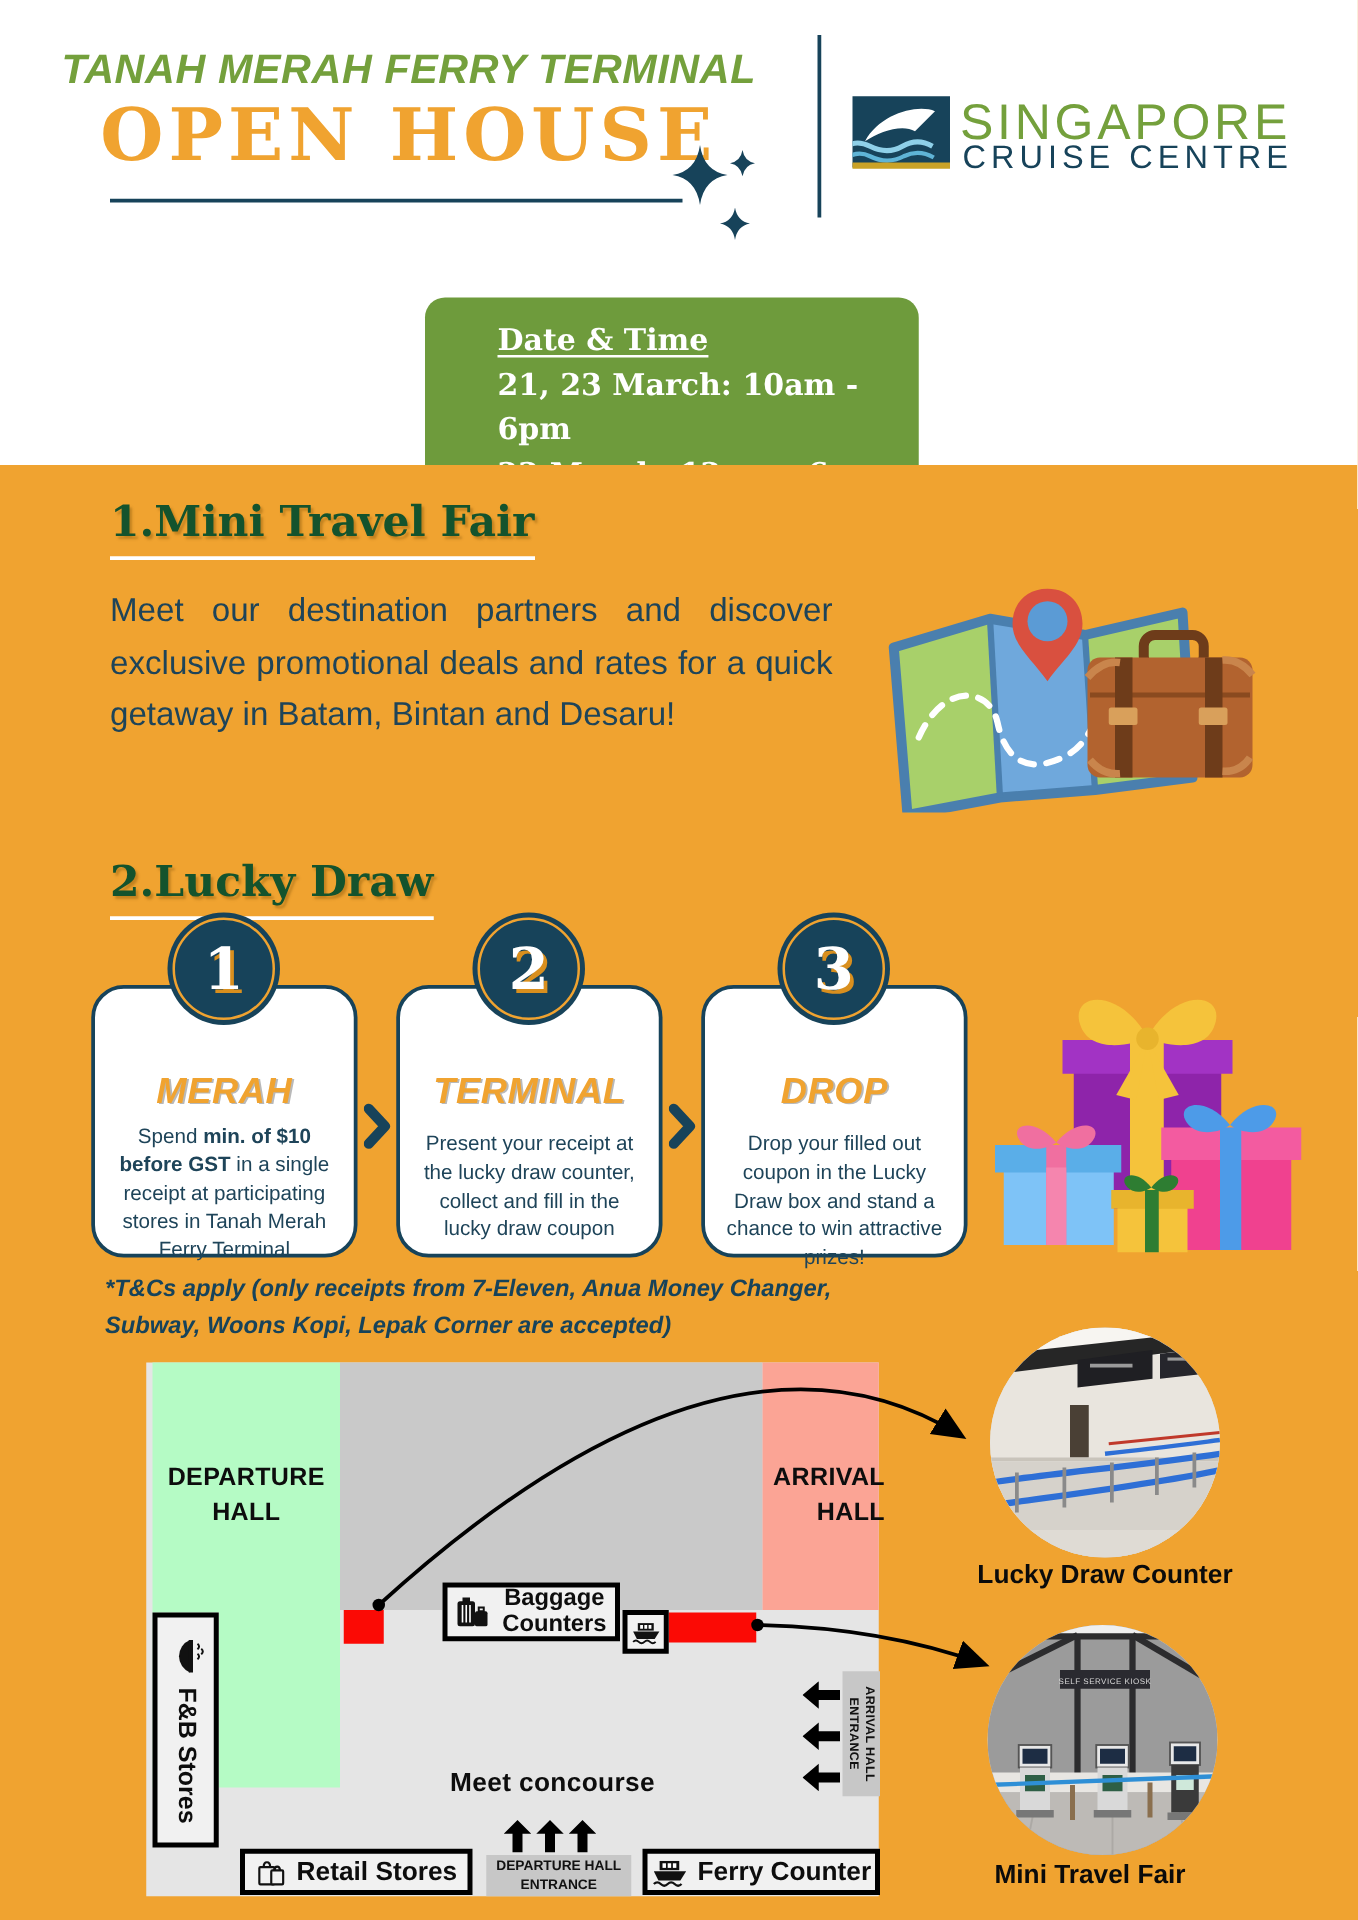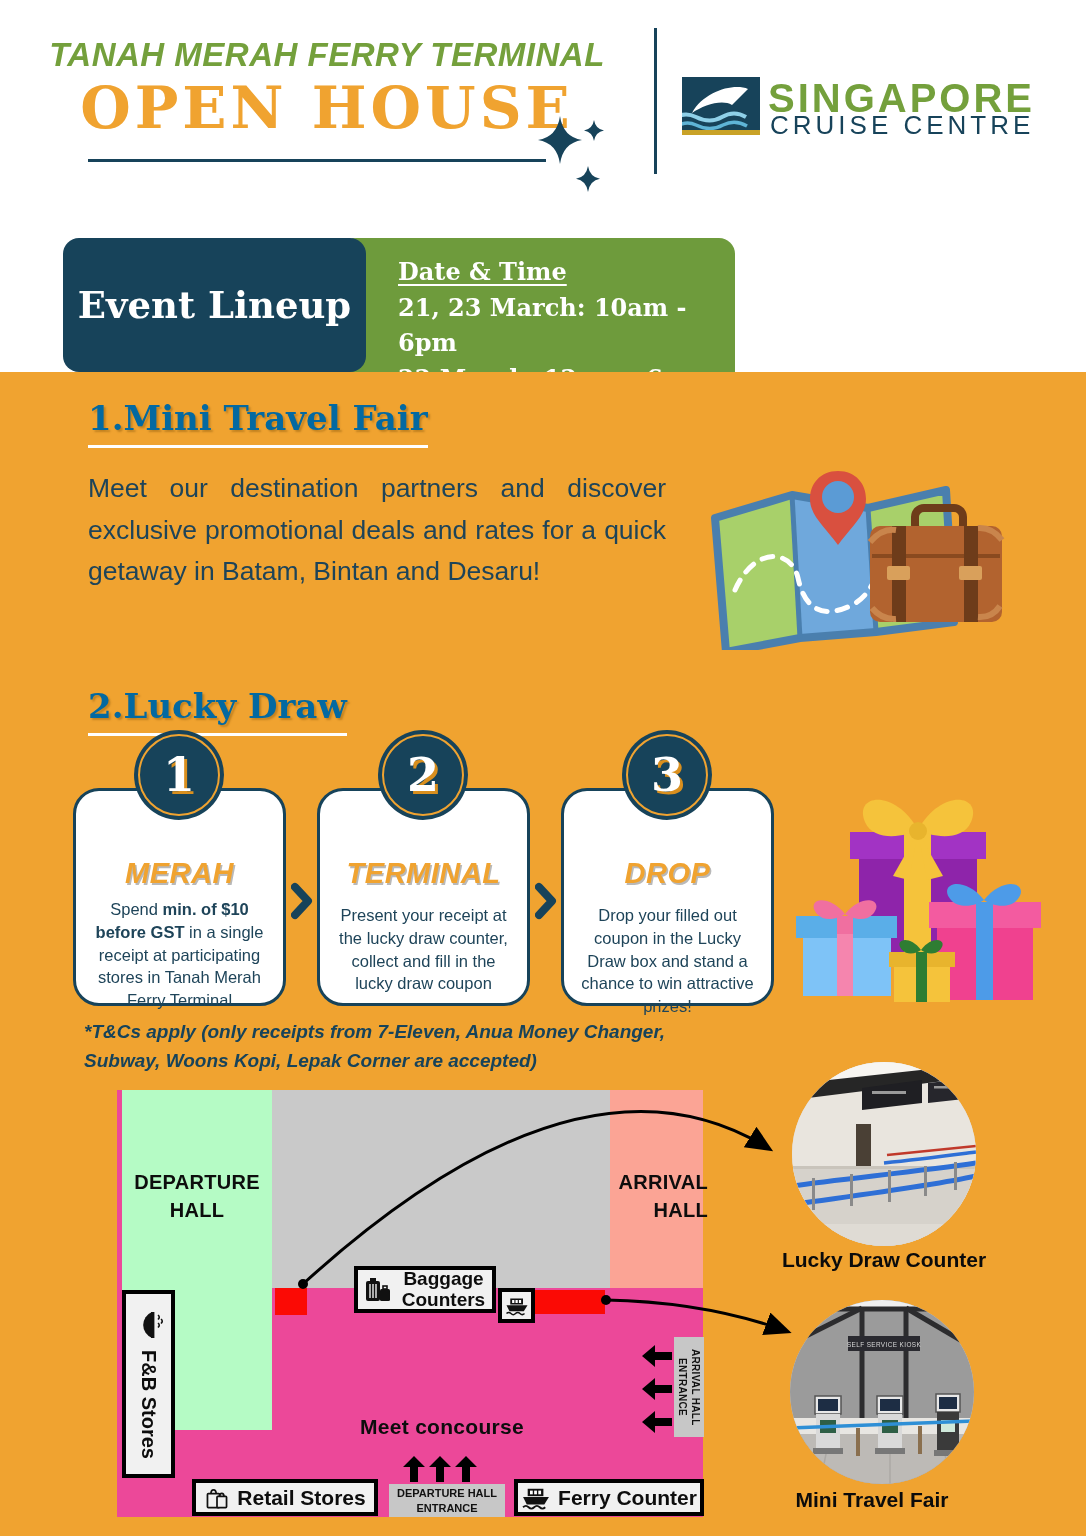--- a/index.html
+++ b/index.html
@@ -9,35 +9,35 @@
 
   
   .eyebrow{left:30px;top:36px;width:594px;text-align:center;color:#74A03C;
            font-weight:bold;font-style:italic;font-size:33px;letter-spacing:.5px;white-space:nowrap;}
   .big-title{left:30px;top:74px;width:594px;text-align:center;color:#F0A330;
              font-family:"DejaVu Serif",serif;font-weight:bold;font-size:58px;letter-spacing:4px;white-space:nowrap;}
   .title-underline{left:88px;top:159px;width:458px;height:3px;background:#17435A;}
   .hdr-divider{left:654px;top:28px;width:3px;height:146px;background:#17435A;}
   .logo-mark{left:682px;top:77px;width:78px;height:57px;background:#17435A;}
   .logo-goldbar{left:682px;top:130px;width:78px;height:5px;background:#C9A227;}
-  .logo-word1{left:768px;top:76px;color:#74A03C;font-weight:bold;font-size:40px;letter-spacing:3px;white-space:nowrap;}
+  .logo-word1{left:768px;top:76px;color:#74A03C;font-weight:normal;font-size:40px;letter-spacing:3px;white-space:nowrap;}
   .logo-word2{left:770px;top:110px;color:#17435A;font-weight:400;font-size:26px;letter-spacing:4px;white-space:nowrap;}
 
   
   .date-box{left:340px;top:238px;width:395px;height:152px;background:#6E9B3C;border-radius:16px;
             color:#ffffff;font-family:"DejaVu Serif",serif;font-weight:bold;font-size:24px;
             padding:16px 0 0 58px;box-sizing:border-box;line-height:1.48;}
   .date-head{text-decoration:underline;text-underline-offset:4px;}
   .lineup-box{left:63px;top:238px;width:303px;height:134px;background:#17435A;border-radius:16px;
               display:flex;align-items:center;justify-content:center;color:#fff;
               font-family:"DejaVu Serif",serif;font-weight:bold;font-size:37px;}
 
   
   .orange-bg{left:0;top:372px;width:1086px;height:1164px;background:#F0A330;}
-  .sec-head{color:#0369a1;font-family:"DejaVu Serif",serif;font-weight:bold;font-size:34px;
+  .sec-head{color:#14532d;font-family:"DejaVu Serif",serif;font-weight:bold;font-size:34px;
             border-bottom:3px solid #ffffff;padding-bottom:7px;white-space:nowrap;
             text-shadow:2px 2px 2px rgba(110,70,0,.35);}
   .para{left:88px;top:468px;width:578px;color:#1E4459;font-size:26.5px;line-height:1.57;
         text-align:justify;}
 
   
   .step-card{top:788px;width:213px;height:218px;background:#ffffff;border:3px solid #17435A;
              border-radius:26px;box-sizing:border-box;text-align:center;}
   .step-circle{top:730px;width:90px;height:90px;background:#17435A;border-radius:50%;
                display:flex;align-items:center;justify-content:center;}
@@ -45,21 +45,21 @@
   .step-num{color:#ffffff;font-family:"DejaVu Serif",serif;font-weight:bold;font-size:46px;
             text-shadow:3px 3px 0 #d98f1e;position:relative;}
   .step-title{margin-top:66px;color:#F0A330;font-weight:bold;font-style:italic;font-size:29px;
               letter-spacing:.5px;text-shadow:1.5px 1.5px 0 rgba(100,100,100,.45);}
   .step-body{margin-top:8px;padding:0 12px;color:#1E4459;font-size:16.5px;line-height:1.38;}
   .chev{top:882px;width:22px;height:38px;}
   .terms{left:72px;top:1018px;width:640px;color:#17435A;font-weight:bold;font-style:italic;
          font-size:19px;line-height:1.5;margin-left:12px;}
 
   
-  .tmap{left:117px;top:1090px;width:586px;height:427px;background:#ec4899;}
+  .tmap{left:117px;top:1090px;width:586px;height:427px;background:#e5e5e5;}
   .zone{position:absolute;}
   .zone-label{position:absolute;color:#0d0d0d;font-weight:800;font-size:20px;line-height:1.4;
               text-align:center;letter-spacing:.3px;}
   .map-box{position:absolute;background:#F1F1F1;border:4px solid #000;box-sizing:border-box;
            display:flex;align-items:center;justify-content:center;gap:7px;color:#0d0d0d;font-weight:800;}
   .gray-label{position:absolute;background:#C7C7C7;color:#111;font-weight:800;display:flex;
               align-items:center;justify-content:center;text-align:center;box-sizing:border-box;}
   .red-marker{position:absolute;background:#FB0A05;}
   .vtext{writing-mode:vertical-rl;}
 
@@ -95,23 +95,20 @@
     </svg>
   </div>
   <div class="abs logo-goldbar"></div>
   <div class="abs logo-word1">SINGAPORE</div>
   <div class="abs logo-word2">CRUISE CENTRE</div>
 
   <div class="abs date-box">
     <div class="date-head">Date &amp; Time</div>
     <div>21, 23 March: 10am - 6pm</div>
     <div>22 March: 12pm - 6pm</div>
-  </div>
-  <div class="abs lineup-box">
-    <span>Event Lineup</span>
   </div>
 
   <div class="abs orange-bg"></div>
 
   <div class="abs sec-head" style="left:88px;top:398px;">1.Mini Travel Fair</div>
   <div class="abs para">Meet our destination partners and discover exclusive promotional deals and rates for a quick getaway in Batam, Bintan and Desaru!</div>
 
   <svg class="abs overlay" style="left:700px;top:450px;" width="312" height="200" viewBox="0 0 312 200">
     <g>
       <polygon points="15,68 92,45 100,188 26,202" fill="#A8D06A"></polygon>

